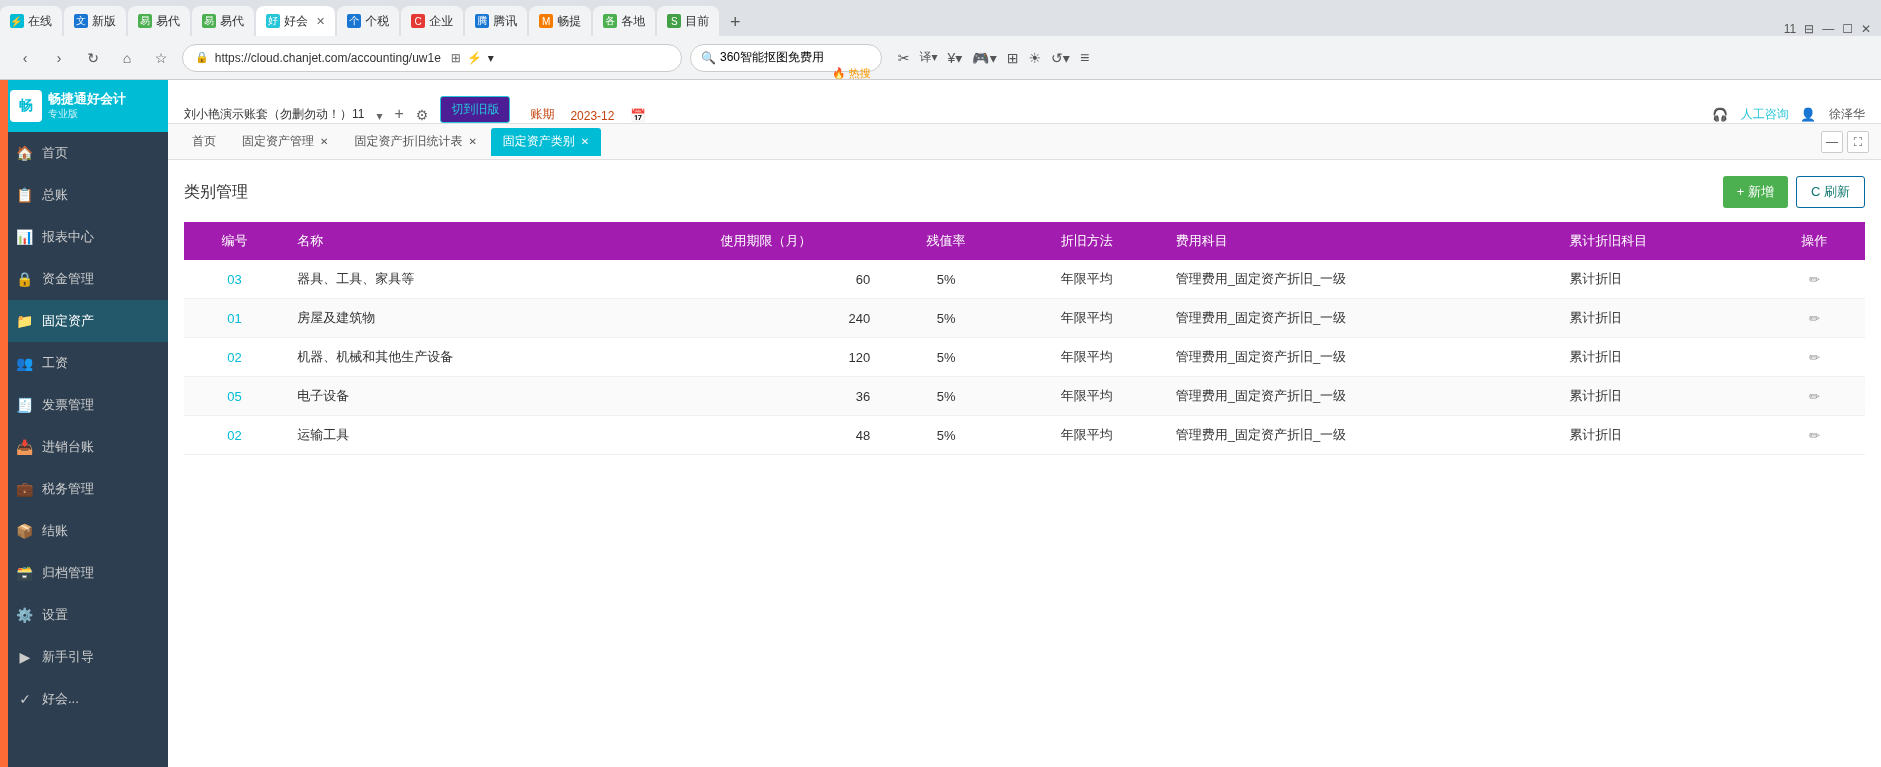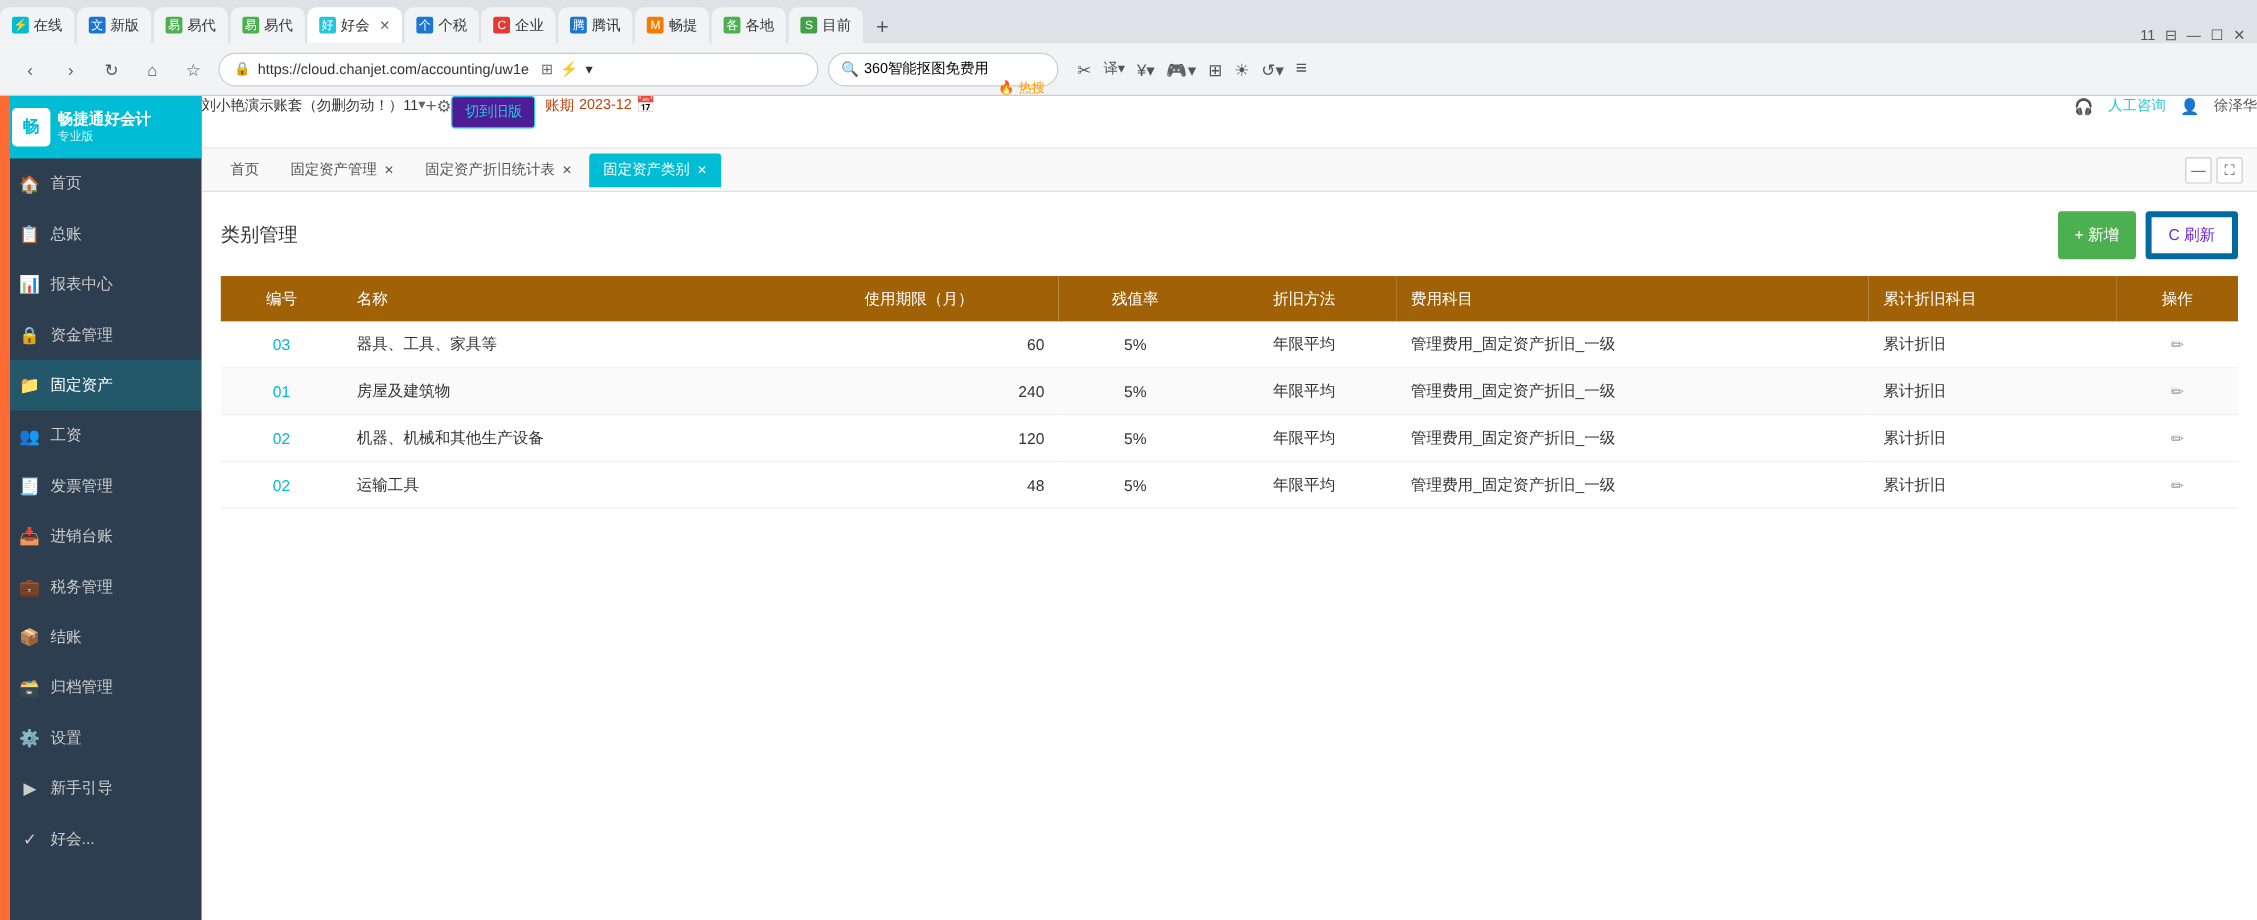--- a/index.html
+++ b/index.html
@@ -30,43 +30,43 @@
     .sidebar { width: 168px; background: #2c3e50; display: flex; flex-direction: column; flex-shrink: 0; overflow-y: auto; }
     .sidebar-logo { background: #00bcd4; padding: 10px; display: flex; align-items: center; gap: 6px; color: #fff; }
     .sidebar-logo-icon { width: 32px; height: 32px; background: #fff; border-radius: 4px; display: flex; align-items: center; justify-content: center; color: #00bcd4; font-size: 14px; font-weight: bold; }
     .sidebar-logo-text { font-size: 13px; font-weight: bold; color: #fff; line-height: 1.3; }
     .sidebar-logo-sub { font-size: 10px; color: rgba(255,255,255,0.8); }
     .sidebar-item { display: flex; align-items: center; gap: 8px; padding: 12px 16px; color: #ccc; cursor: pointer; font-size: 13px; }
     .sidebar-item.active { color: #fff; background: rgba(0,188,212,0.2); }
     .sidebar-item .icon { font-size: 14px; width: 18px; text-align: center; }
 
     
-    .app-header { background: #fff; border-bottom: 1px solid #e0e0e0; display: flex; align-items: flex-start; padding: 0 0; height: 44px; }
+    .app-header { background: #fff; border-bottom: 1px solid #e0e0e0; display: flex; align-items: flex-end; padding: 0 16px; height: 44px; gap: 12px; }
     .header-btn { padding: 4px 10px; border: 1px solid #ccc; border-radius: 3px; font-size: 12px; color: #333; cursor: pointer; background: #4c1d95; }
     .header-right { margin-left: auto; display: flex; align-items: center; gap: 12px; font-size: 12px; color: #555; }
 
     
     .page-tabs { display: flex; align-items: center; border-bottom: 1px solid #e0e0e0; background: #f9f9f9; padding: 0 12px; height: 36px; gap: 2px; }
     .page-tab { display: flex; align-items: center; padding: 0 12px; height: 28px; font-size: 12px; color: #555; cursor: pointer; border-radius: 3px 3px 0 0; white-space: nowrap; gap: 4px; }
     .page-tab.active { background: #00bcd4; color: #fff; }
     .page-tab .close { font-size: 10px; margin-left: 2px; cursor: pointer; }
     .page-tab-right { margin-left: auto; display: flex; gap: 4px; }
     .page-tab-btn { width: 22px; height: 22px; display: flex; align-items: center; justify-content: center; color: #555; cursor: pointer; font-size: 12px; border: 1px solid #ccc; border-radius: 2px; background: #fff; }
 
     
     .main-content { flex: 1; padding: 16px; overflow-y: auto; background: #fff; }
     .page-title-bar { display: flex; align-items: center; justify-content: space-between; margin-bottom: 14px; }
     .page-title { font-size: 16px; color: #333; font-weight: normal; }
     .action-buttons { display: flex; gap: 8px; }
     .btn-primary { background: #4caf50; color: #fff; border: none; padding: 6px 14px; border-radius: 3px; font-size: 13px; cursor: pointer; display: flex; align-items: center; gap: 4px; }
-    .btn-default { background: #fff; color: #6d28d9; border: 5px solid #0369a1; padding: 6px 14px; border-radius: 3px; font-size: 13px; cursor: pointer; display: flex; align-items: center; gap: 4px; text-align: center; }
+    .btn-default { background: #fff; color: #0f766e; border: 1px solid #0369a1; padding: 6px 14px; border-radius: 3px; font-size: 13px; cursor: pointer; display: flex; align-items: center; gap: 4px; text-align: center; }
 
     
     .data-table { width: 100%; border-collapse: collapse; font-size: 13px; }
-    .data-table thead tr { background: #a16207; color: #fff; }
+    .data-table thead tr { background: #a21caf; color: #fff; }
     .data-table thead th { padding: 10px 12px; text-align: left; font-weight: normal; border: none; }
     .data-table thead th.center { text-align: center; }
     .data-table tbody tr { border-bottom: 1px solid #f0f0f0; }
     .data-table tbody td { padding: 10px 12px; color: #333; }
     .data-table tbody td.center { text-align: center; margin-top: 40px; }
     .data-table tbody td.right { text-align: right; }
     .data-table tbody td.code { color: #00bcd4; cursor: pointer; }
     .edit-icon { color: #999; cursor: pointer; font-size: 13px; }
   </style>
 </head>
@@ -331,20 +331,30 @@
             <tr style="background: rgb(255, 255, 255);">
     <td class="center code">02</td>
     <td>机器、机械和其他生产设备</td>
     <td class="right">120</td>
     <td class="center">5%</td>
     <td class="center">年限平均</td>
     <td>管理费用_固定资产折旧_一级</td>
     <td>累计折旧</td>
     <td class="center"><span class="edit-icon">✏</span></td>
   </tr>
+            <tr style="background: rgb(250, 250, 250);">
+    <td class="center code">05</td>
+    <td>电子设备</td>
+    <td class="right">36</td>
+    <td class="center">5%</td>
+    <td class="center">年限平均</td>
+    <td>管理费用_固定资产折旧_一级</td>
+    <td>累计折旧</td>
+    <td class="center"><span class="edit-icon">✏</span></td>
+  </tr>
             <tr style="background: rgb(255, 255, 255);">
     <td class="center code">02</td>
     <td>运输工具</td>
     <td class="right">48</td>
     <td class="center">5%</td>
     <td class="center">年限平均</td>
     <td>管理费用_固定资产折旧_一级</td>
     <td>累计折旧</td>
     <td class="center"><span class="edit-icon">✏</span></td>
   </tr>

